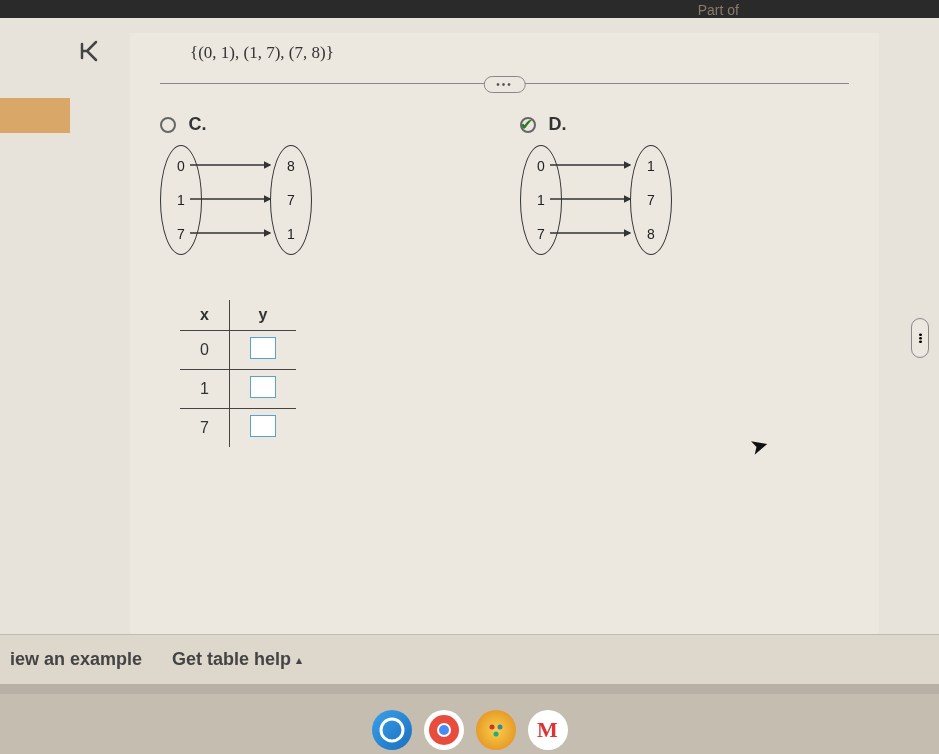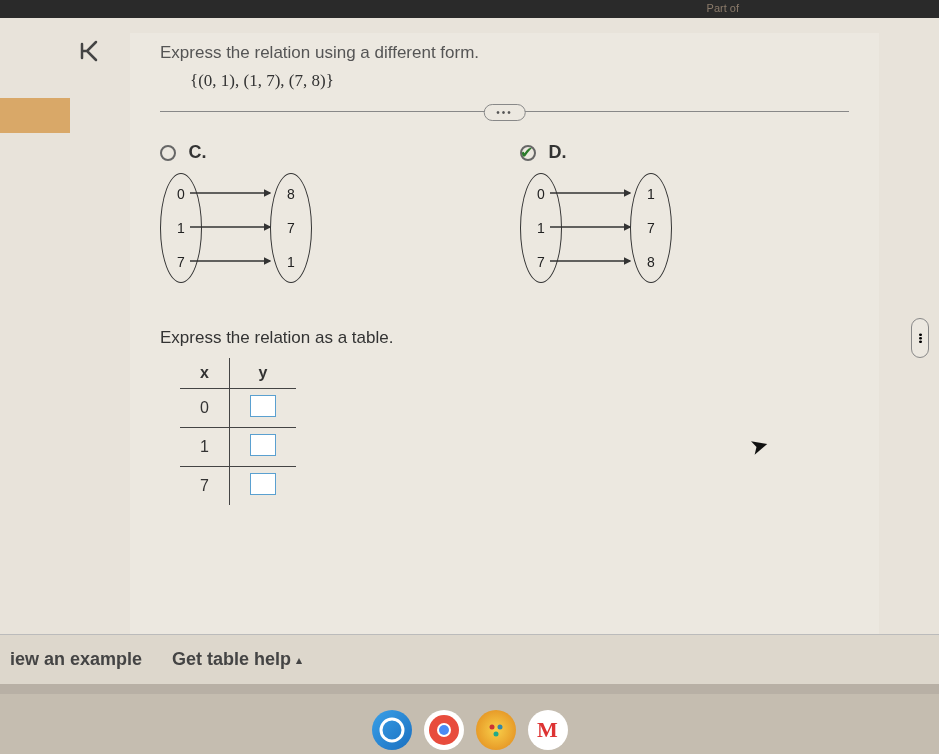--- a/index.html
+++ b/index.html
@@ -14,21 +14,21 @@
   .top-bar {
     height: 18px;
     background: #2a2a2a;
     position: relative;
   }
   .top-bar-text {
     position: absolute;
     right: 200px;
     top: 2px;
     color: #8a7a6a;
-    font-size: 11px;
+    font-size: 14px;
   }
   .page-wrap {
     background: #e8e3da;
     margin: 0 0 0 0;
     height: 640px;
     position: relative;
   }
   .left-col {
     position: absolute;
     left: 0;
@@ -273,21 +273,20 @@
 
   <div class="back-btn">
     <span>
       <svg width="26" height="26" viewBox="0 0 26 26">
           <path d="M16 4 L7 13 L16 22 M7 13 L2 13 M2 6 L2 20" stroke="#444" stroke-width="2.5" fill="none" stroke-linecap="round"></path>
         </svg>
     </span>
   </div>
 
   <div class="content">
-    <div class="question-text">Express the relation using a different form.</div>
     <div class="relation-set">{(0, 1), (1, 7), (7, 8)}</div>
 
     <div class="divider">
       <div class="divider-handle">•••</div>
     </div>
 
     <div class="options-row">
 
       <div class="option">
         <span class="radio"></span>
@@ -339,21 +338,20 @@
             <line x1="0" y1="20" x2="80" y2="20" stroke="#333" stroke-width="1.3" marker-end="url(#ah2)"></line>
             <line x1="0" y1="54" x2="80" y2="54" stroke="#333" stroke-width="1.3" marker-end="url(#ah2)"></line>
             <line x1="0" y1="88" x2="80" y2="88" stroke="#333" stroke-width="1.3" marker-end="url(#ah2)"></line>
           </svg>
         </div>
       </div>
 
     </div>
 
     <div class="table-section">
-      <div class="table-prompt">Express the relation as a table.</div>
       <table class="rel-table">
         <tbody>
             <tr>
           <th>x</th>
           <th>y</th>
         </tr>
         <tr>
           <td>0</td>
           <td><span class="input-box"></span></td>
         </tr>

